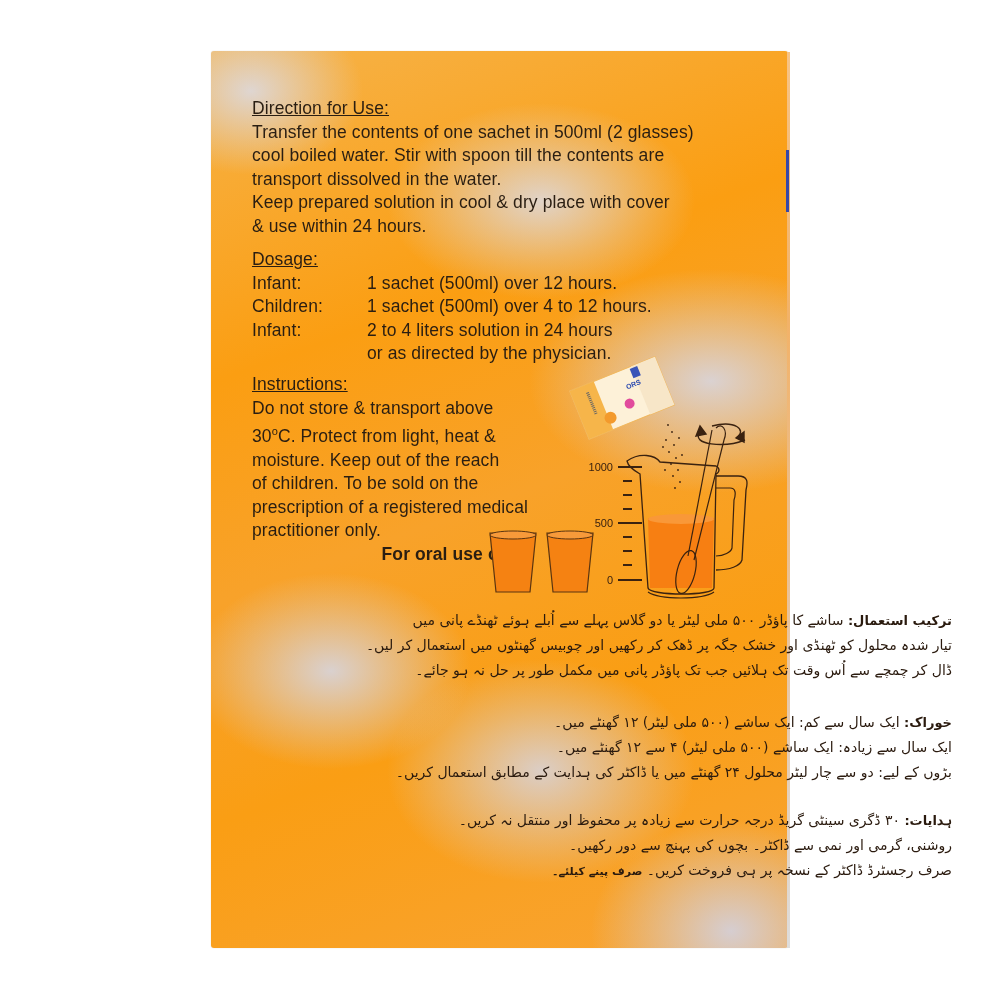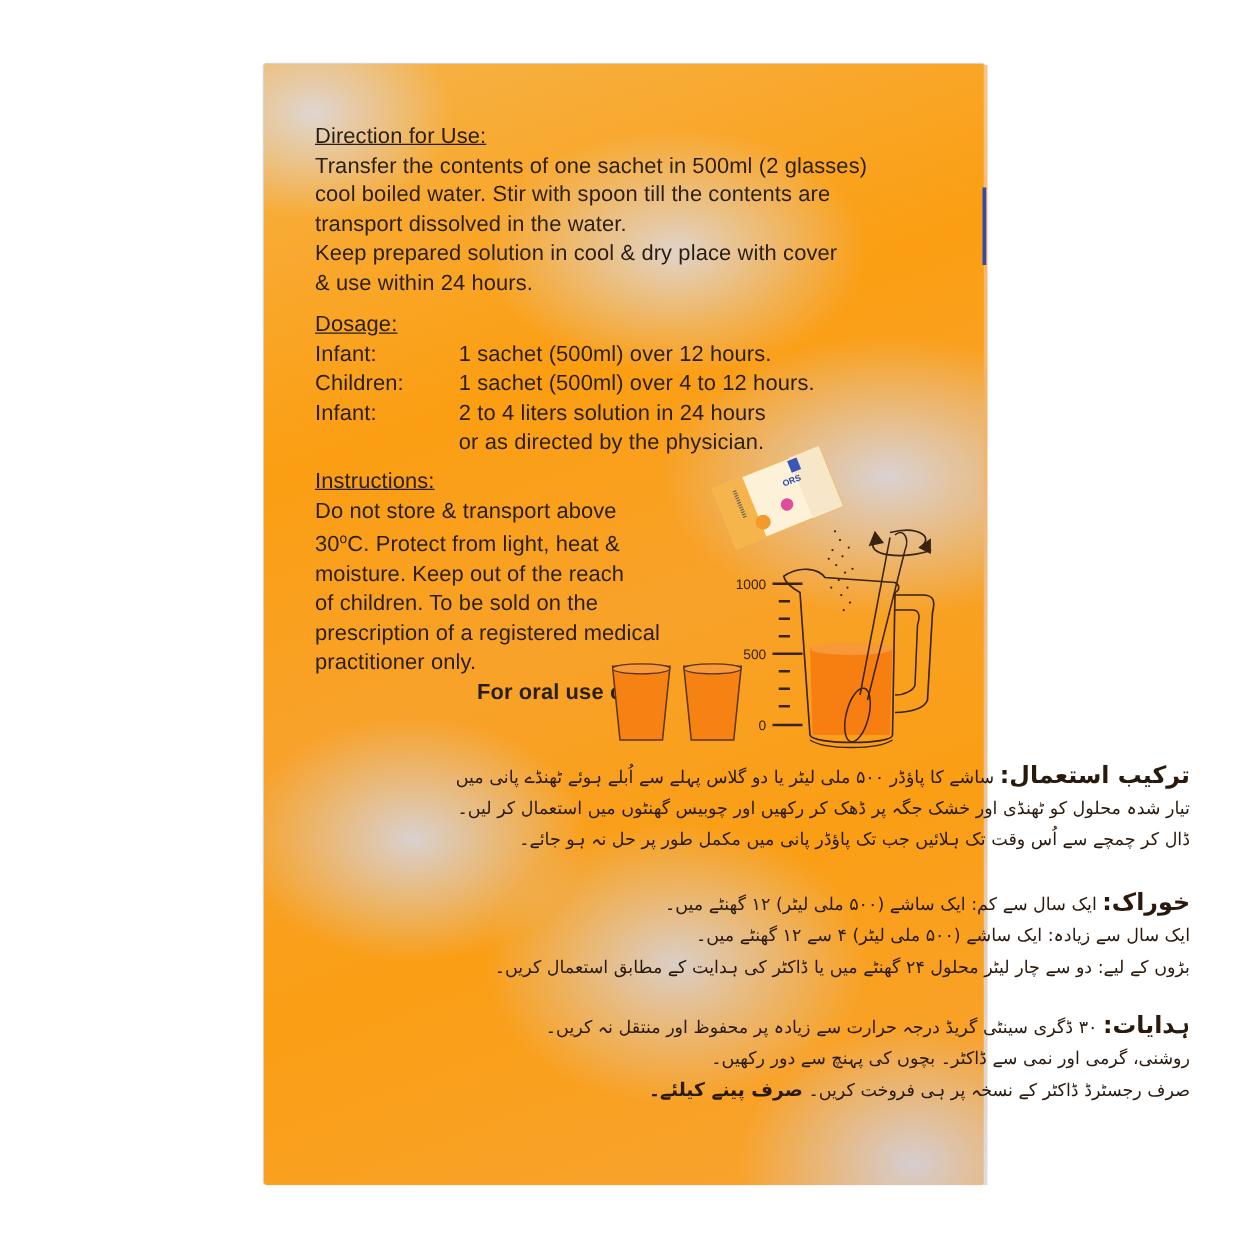--- a/index.html
+++ b/index.html
@@ -36,21 +36,21 @@
     .heading { font-weight: normal; text-decoration: underline; }
     .bold { font-weight: bold; text-align: right; }
     .dose-row { display: flex; gap: 10px; }
     .dose-label { width: 105px; flex: none; }
     .sup { font-size: 11px; vertical-align: 7px; }
     .ur {
       position: absolute; right: 48px; direction: rtl; text-align: right;
       font-family: "DejaVu Sans", sans-serif; color: #2a1a0e;
       font-size: 14px; line-height: 25px;
     }
-    .ur .key { font-weight: bold; font-size: 19px; }
+    .ur .key { font-weight: bold; font-size: 13px; }
     .illus { position: absolute; left: 0; top: 0; }
   </style>
 </head>
 <body>
 
 <div class="box"></div>
 <div class="edge-strip"></div>
 <div class="edge-blue"></div>
 
 <div class="en" style="left:252px; top:97px;">
@@ -179,14 +179,14 @@
 
 <div class="ur" style="top:710px;margin-left:16px;">
   <div><span class="key">خوراک:</span> <span>ایک سال سے کم: ایک ساشے (۵۰۰ ملی لیٹر) ۱۲ گھنٹے میں۔</span></div>
   <div>ایک سال سے زیادہ: ایک ساشے (۵۰۰ ملی لیٹر) ۴ سے ۱۲ گھنٹے میں۔</div>
   <div>بڑوں کے لیے: دو سے چار لیٹر محلول ۲۴ گھنٹے میں یا ڈاکٹر کی ہدایت کے مطابق استعمال کریں۔</div>
 </div>
 
 <div class="ur" style="top:808px;">
   <div><span class="key">ہدایات:</span> <span>۳۰ ڈگری سینٹی گریڈ درجہ حرارت سے زیادہ پر محفوظ اور منتقل نہ کریں۔</span></div>
   <div>روشنی، گرمی اور نمی سے ڈاکٹر۔ بچوں کی پہنچ سے دور رکھیں۔</div>
-  <div><span>صرف رجسٹرڈ ڈاکٹر کے نسخہ پر ہی فروخت کریں۔</span> <span class="key" style="font-size:15px">صرف پینے کیلئے۔</span></div>
+  <div><span>صرف رجسٹرڈ ڈاکٹر کے نسخہ پر ہی فروخت کریں۔</span> <span class="key" style="font-size:11px">صرف پینے کیلئے۔</span></div>
 </div>
 
 </body></html>

